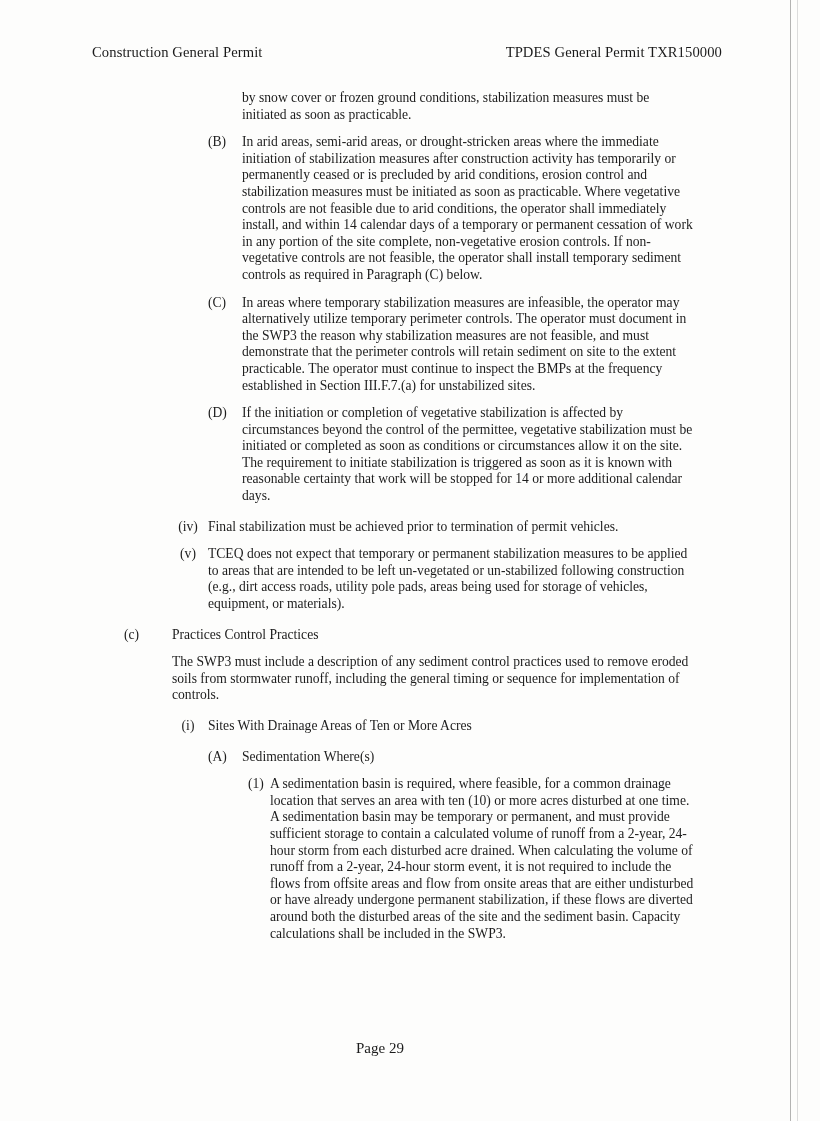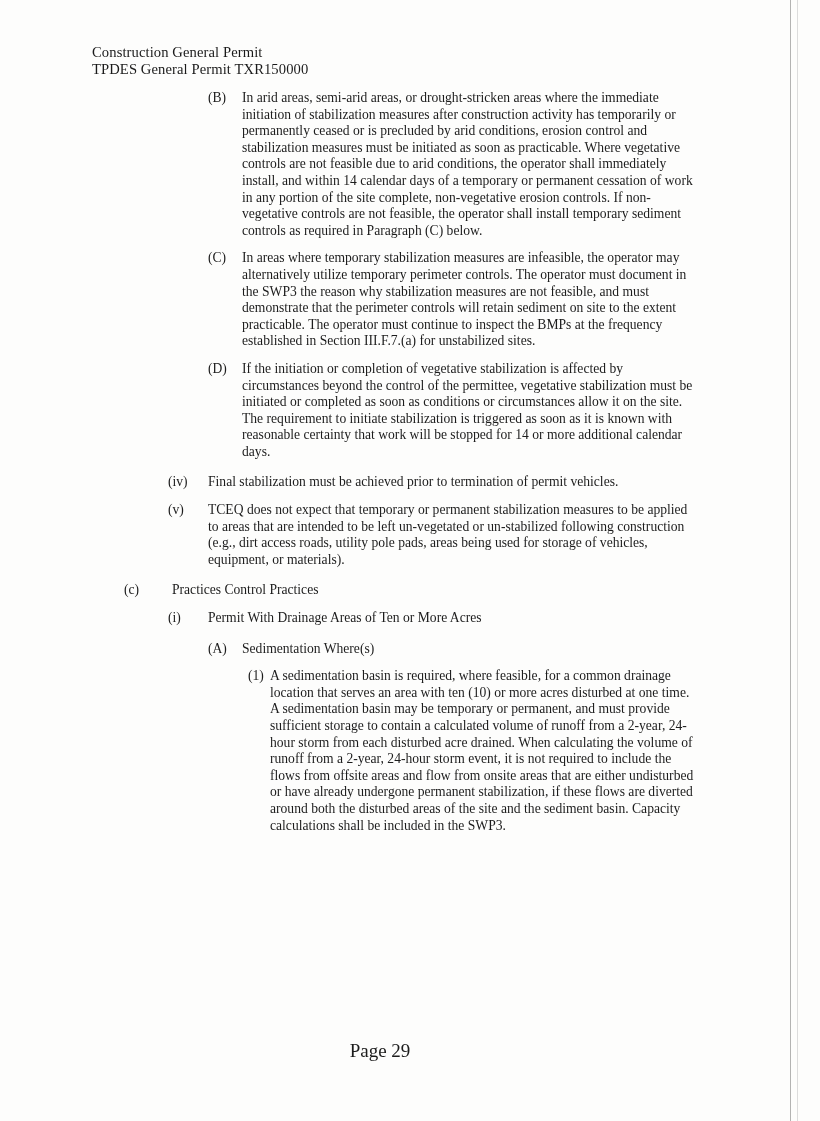--- a/index.html
+++ b/index.html
@@ -44,21 +44,20 @@
     position: absolute;
     top: 44px;
     left: 92px;
     width: 630px;
     display: flex;
     justify-content: space-between;
     align-items: baseline;
     font-size: 14.6px;
     letter-spacing: 0.1px;
     color: #1a1a1a;
-    flex-direction: column;
   }
   .page-header .hdr-right { white-space: nowrap; text-align: center; }
 
   
   .content {
     position: absolute;
     top: 90px;
     left: 0;
     width: 820px;
   }
@@ -87,51 +86,54 @@
 
   
   .lvl-c      { margin-left: 124px; width: 572px; }   
   .lvl-c-text { margin-left: 172px; width: 524px; }   
   .lvl-rom    { margin-left: 168px; width: 528px; }   
   .lvl-alpha  { margin-left: 208px; width: 488px; }   
   .lvl-num    { margin-left: 248px; width: 448px; }   
   .cont-top   { margin-left: 242px; width: 454px; }   
 
   .lvl-c .marker      { width: 48px; }
-  .lvl-rom .marker    { width: 40px; }
+  .lvl-rom .marker    { width: 40px; text-align: center; }
   .lvl-alpha .marker  { width: 34px; }
   .lvl-num .marker    { width: 22px; }
   .gap-lg { margin-bottom: 14px; }
 
   
   .page-footer {
     position: absolute;
     top: 1040px;
     left: 0;
     width: 760px;
     text-align: center;
-    font-size: 19px;
+    font-size: 15px;
     color: #1c1c1c;
   }
 </style>
 </head>
 <body>
 
 <div class="page">
 
   <div class="scan-edge"></div>
   <div class="scan-edge-2"></div>
 
   <div class="page-header">
     <span class="hdr-left">Construction General Permit</span>
     <span class="hdr-right">TPDES General Permit TXR150000</span>
   </div>
 
   <div class="content">
 
+    <div class="blk cont-top">
+      <div class="body-text">by snow cover or frozen ground conditions, stabilization measures must be initiated as soon as practicable.</div>
+    </div>
 
     <div class="blk lvl-alpha">
       <div class="row">
         <span class="marker">(B)</span>
         <span class="body-text">In arid areas, semi-arid areas, or drought-stricken areas where the immediate initiation of stabilization measures after construction activity has temporarily or permanently ceased or is precluded by arid conditions, erosion control and stabilization measures must be initiated as soon as practicable.  Where vegetative controls are not feasible due to arid conditions, the operator shall immediately install, and within 14 calendar days of a temporary or permanent cessation of work in any portion of the site complete, non-vegetative erosion controls.  If non-vegetative controls are not feasible, the operator shall install temporary sediment controls as required in Paragraph (C) below.</span>
       </div>
     </div>
 
     <div class="blk lvl-alpha">
       <div class="row">
@@ -161,25 +163,28 @@
       </div>
     </div>
 
     <div class="blk lvl-c">
       <div class="row">
         <span class="marker">(c)</span>
         <span class="body-text">Practices Control Practices</span>
       </div>
     </div>
 
+    <div class="blk lvl-c-text gap-lg">
+      <div class="body-text">The SWP3 must include a description of any sediment control practices used to remove eroded soils from stormwater runoff, including the general timing or sequence for implementation of controls.</div>
+    </div>
 
     <div class="blk lvl-rom gap-lg">
       <div class="row">
         <span class="marker">(i)</span>
-        <span class="body-text">Permit With Drainage Areas of Ten or More Acres</span>
+        <span class="body-text">Sites With Drainage Areas of Ten or More Acres</span>
       </div>
     </div>
 
     <div class="blk lvl-alpha">
       <div class="row">
         <span class="marker">(A)</span>
         <span class="body-text">Sedimentation Where(s)</span>
       </div>
     </div>
 

